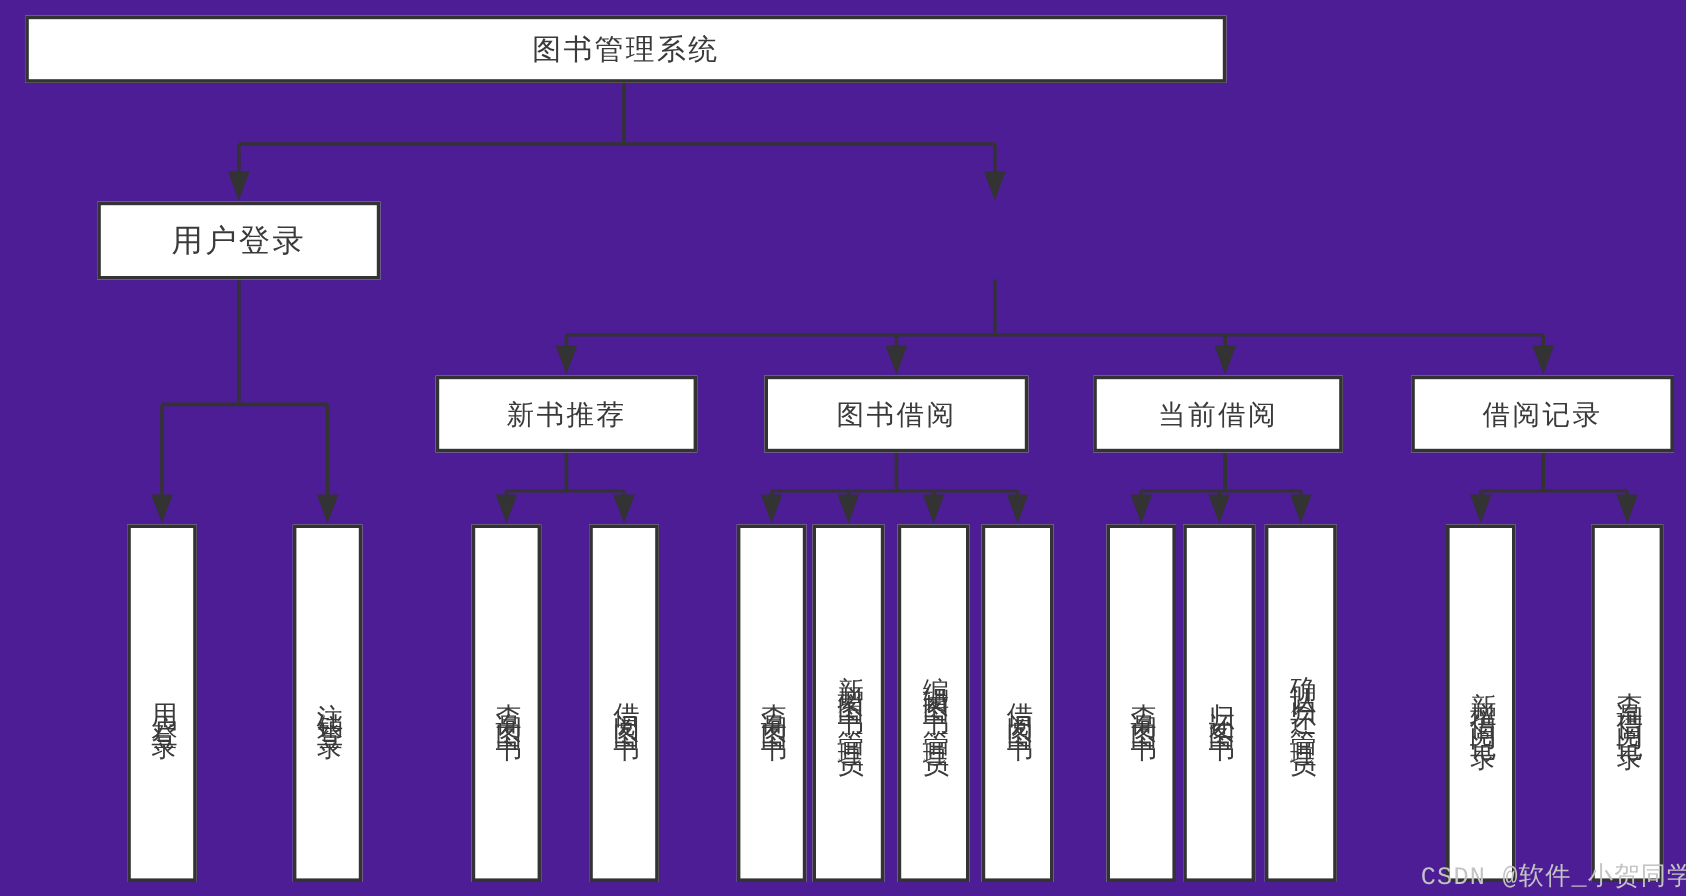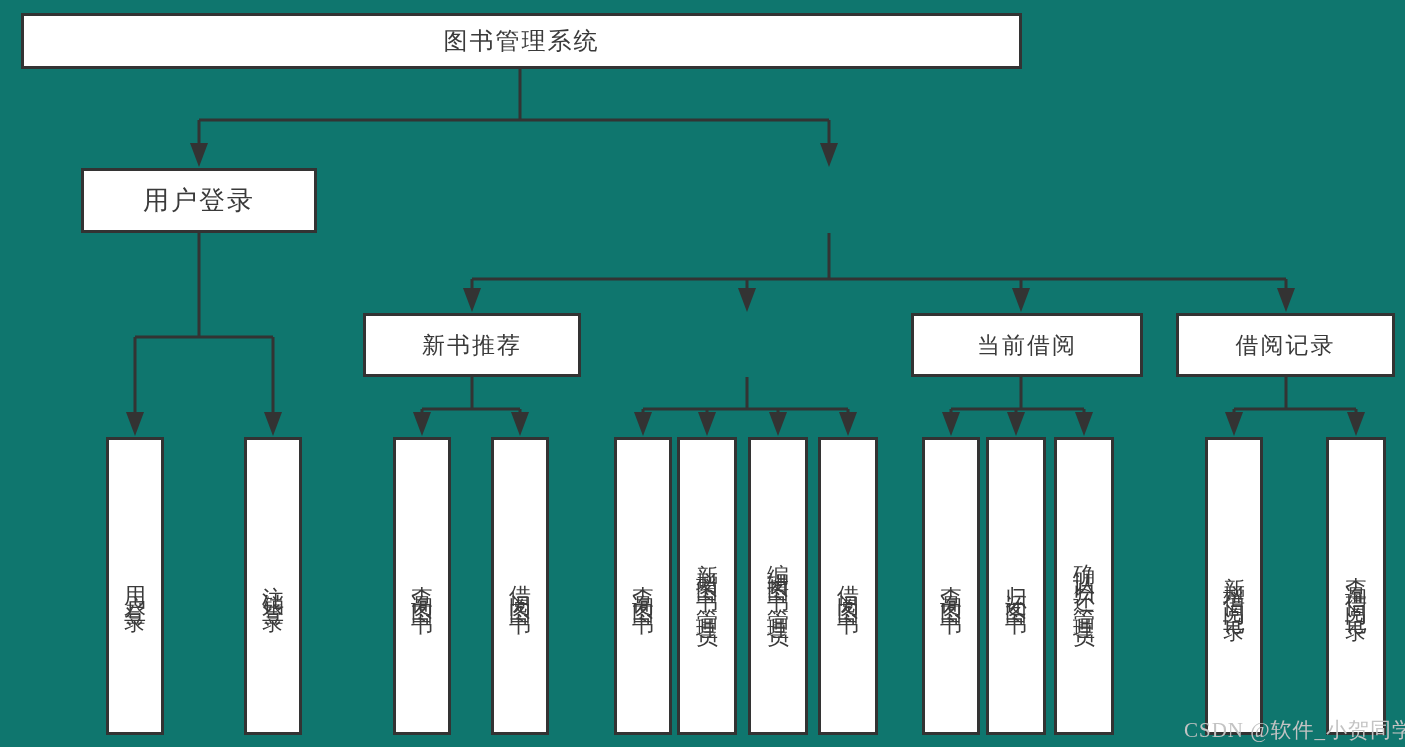--- a/index.html
+++ b/index.html
@@ -1,21 +1,21 @@
 <!DOCTYPE html>
 <html><head>
 <meta charset="utf-8">
 <style>
   html, body { margin: 0; padding: 0; background: #ffffff; }
   .canvas {
     position: relative;
     width: 1405px;
     height: 747px;
-    background: #0f766e;
-    font-family: Liberation Serif, serif;
+    background: #4c1d95;
+    font-family: Liberation Mono, monospace;
     overflow: hidden;
   }
   .lines-svg { position: absolute; left: 0; top: 0; }
   .box {
     position: absolute;
     box-sizing: border-box;
     border: 3px solid #333333;
     background: #ffffff;
     display: flex;
     align-items: center;
@@ -24,21 +24,21 @@
   }
   .root-box  { left: 21px;  top: 13px;  width: 1001px; height: 56px; }
   .root-box .lbl { font-size: 24px; letter-spacing: 2px; }
   .l2-box { top: 168px; width: 236px; height: 65px; }
   .l2-user { left: 81px; }
   .l2-book { left: 711px; }
   .l2-box .lbl { font-size: 26px; letter-spacing: 2px; }
   .l3-box { top: 313px; height: 64px; }
   .l3-1 { left: 363px;  width: 218px; }
   .l3-2 { left: 637px;  width: 220px; }
-  .l3-3 { left: 911px;  width: 232px; }
+  .l3-3 { left: 911px;  width: 208px; }
   .l3-4 { left: 1176px; width: 219px; }
   .l3-box .lbl { font-size: 23px; letter-spacing: 2px; }
   .leaf { top: 437px; height: 298px; width: 58px; }
   .leaf .vtext {
     writing-mode: vertical-rl;
     text-orientation: mixed;
     font-size: 22px;
     line-height: 1;
     letter-spacing: 9px;
     color: #3a3a3a;
@@ -110,20 +110,23 @@
     <span class="lbl">图书管理系统</span>
   </div>
 
   <div class="box l2-box l2-user">
     <span class="lbl">用户登录</span>
   </div>
 
   <div class="box l3-box l3-1">
     <span class="lbl">新书推荐</span>
   </div>
+  <div class="box l3-box l3-2">
+    <span class="lbl">图书借阅</span>
+  </div>
   <div class="box l3-box l3-3">
     <span class="lbl">当前借阅</span>
   </div>
   <div class="box l3-box l3-4">
     <span class="lbl">借阅记录</span>
   </div>
 
   <div class="box leaf lf1">
     <span class="vtext">用户登录</span>
   </div>

